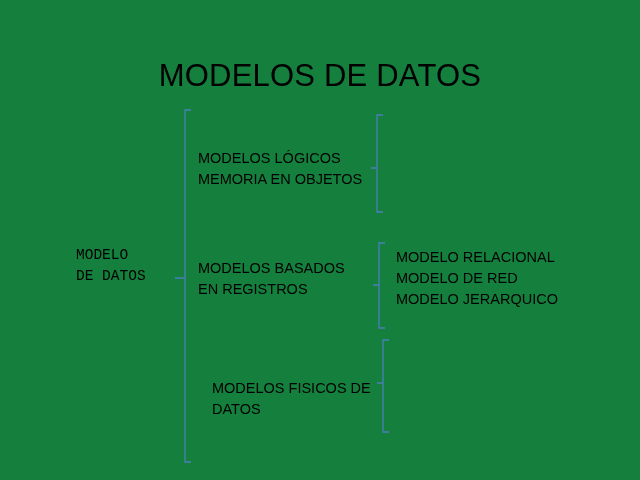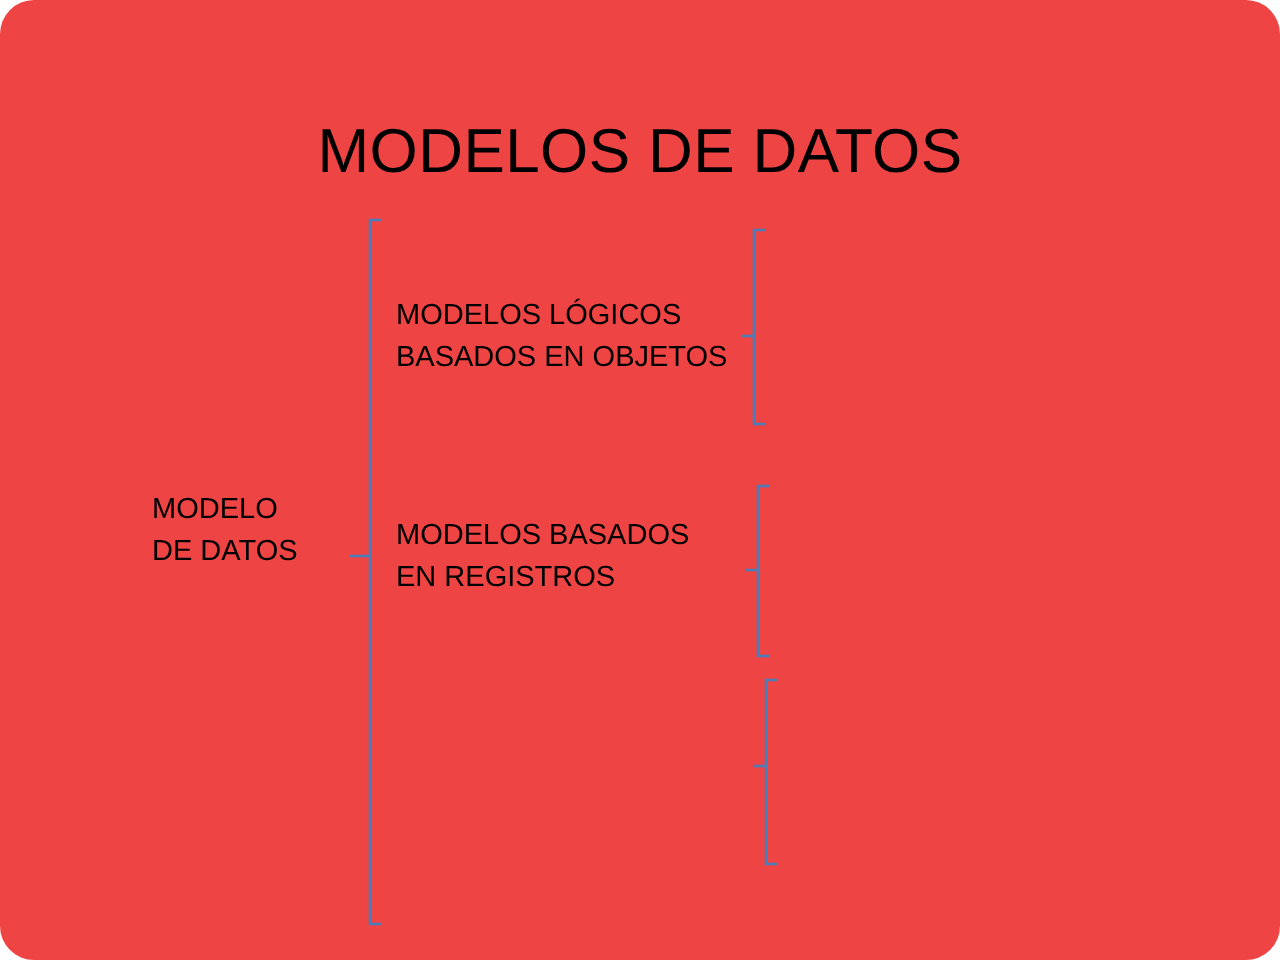--- a/index.html
+++ b/index.html
@@ -4,25 +4,24 @@
 <style>
   html, body {
     margin: 0;
     padding: 0;
     background: #ffffff;
   }
   #canvas {
     position: relative;
     width: 640px;
     height: 480px;
-    background: #ef4444;
+    background: #15803d;
     font-family: "Liberation Sans", sans-serif;
     color: #000000;
     overflow: hidden;
-    border-radius: 17px;
   }
   #title {
     position: absolute;
     left: 0;
     top: 58px;
     width: 640px;
     text-align: center;
     font-size: 31px;
     letter-spacing: 0.2px;
     color: #000000;
@@ -64,23 +63,28 @@
 
     <path d="M 191,110 L 185,110 L 185,278 L 175,278 M 185,278 L 185,462 L 191,462"></path>
 
     <path d="M 383,115 L 377,115 L 377,168 L 371,168 M 377,168 L 377,212 L 383,212"></path>
 
     <path d="M 385,243 L 379,243 L 379,285 L 373,285 M 379,285 L 379,328 L 385,328"></path>
 
     <path d="M 389,340 L 383,340 L 383,383 L 377,383 M 383,383 L 383,432 L 389,432"></path>
   </svg>
 
-  <div class="node" style="left:76px; top:245px;">MODELO
+  <div class="node" style="left:76px; top:245px;font-family:Liberation Mono, monospace;">MODELO
 DE DATOS</div>
 
   <div class="node" style="left:198px; top:148px;">MODELOS LÓGICOS
-BASADOS EN OBJETOS</div>
+MEMORIA EN OBJETOS</div>
 
   <div class="node" style="left:198px; top:258px;">MODELOS BASADOS
 EN REGISTROS</div>
+  <div class="node" style="left:396px; top:247px;">MODELO RELACIONAL
+MODELO DE RED
+MODELO  JERARQUICO</div>
 
+  <div class="node" style="left:212px; top:378px;">MODELOS FISICOS DE
+DATOS</div>
 
 </div>
 
 </body></html>

